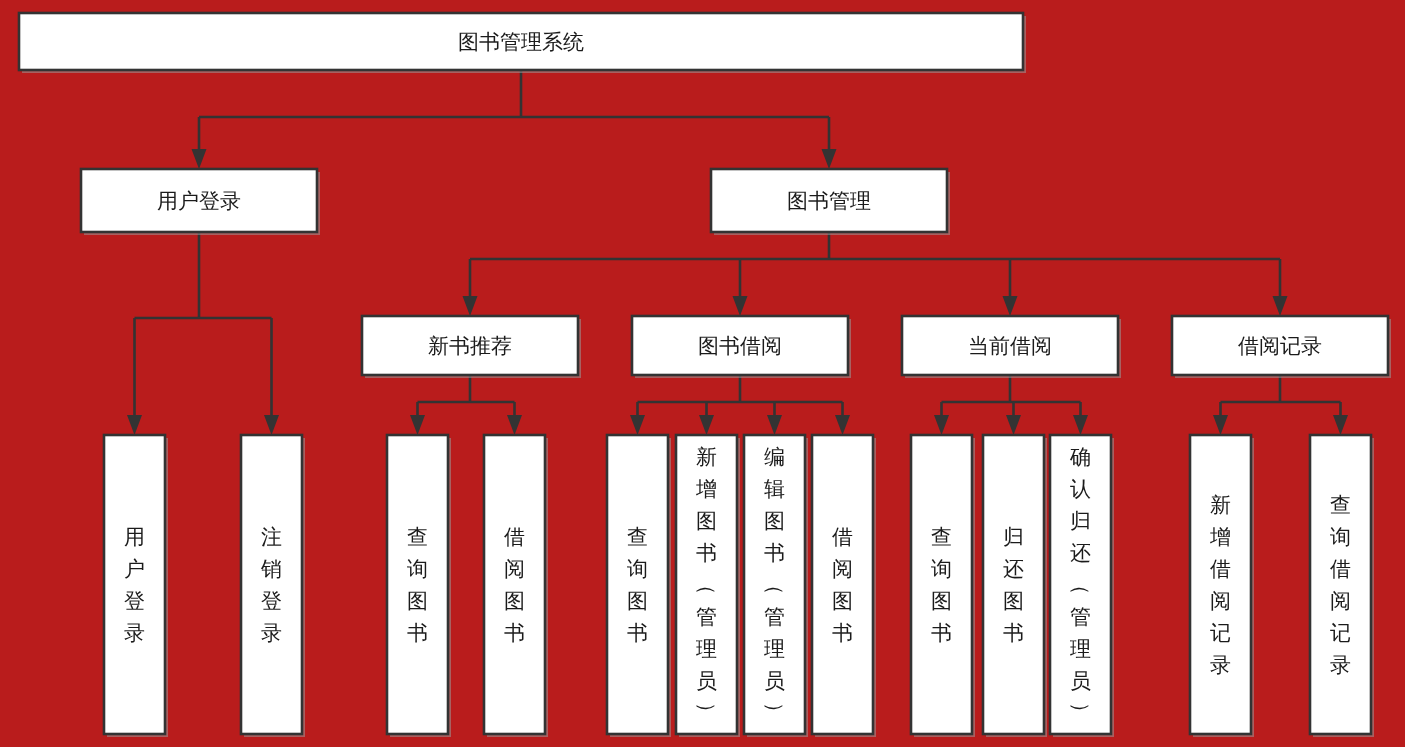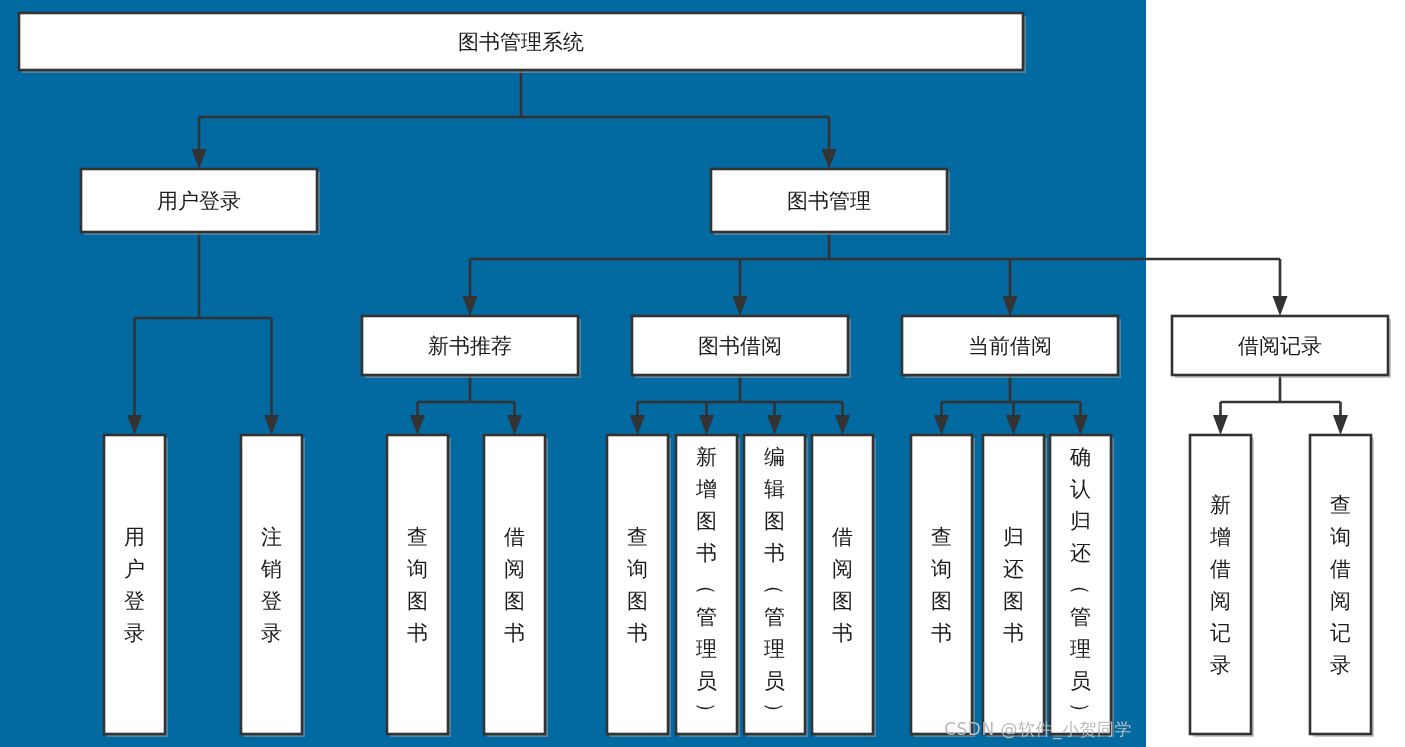--- a/index.html
+++ b/index.html
@@ -9,23 +9,23 @@
     background: #ffffff;
   }
   body {
     width: 1405px;
     height: 747px;
     font-family: "DejaVu Sans", "Liberation Sans", sans-serif;
     overflow: hidden;
   }
   #diagram-root {
     position: relative;
-    width: 1146px;
+    width: 1405px;
     height: 747px;
-    background: #0369a1;
+    background: #b91c1c;
   }
   svg#flowchart {
     position: absolute;
     left: 0;
     top: 0;
     width: 1405px;
     height: 747px;
     display: block;
   }
   .node-rect {
@@ -285,14 +285,13 @@
           <rect class="node-rect" x="1310" y="435" width="61" height="299"></rect>
           <text class="node-label-v" x="1340.5" y="511.54">查</text>
           <text class="node-label-v" x="1340.5" y="543.54">询</text>
           <text class="node-label-v" x="1340.5" y="575.54">借</text>
           <text class="node-label-v" x="1340.5" y="607.54">阅</text>
           <text class="node-label-v" x="1340.5" y="639.54">记</text>
           <text class="node-label-v" x="1340.5" y="671.54">录</text>
         </g>
       </g>
   </svg>
-  <div class="watermark">CSDN @软件_小贺同学</div>
 </div>
 
 </body></html>

